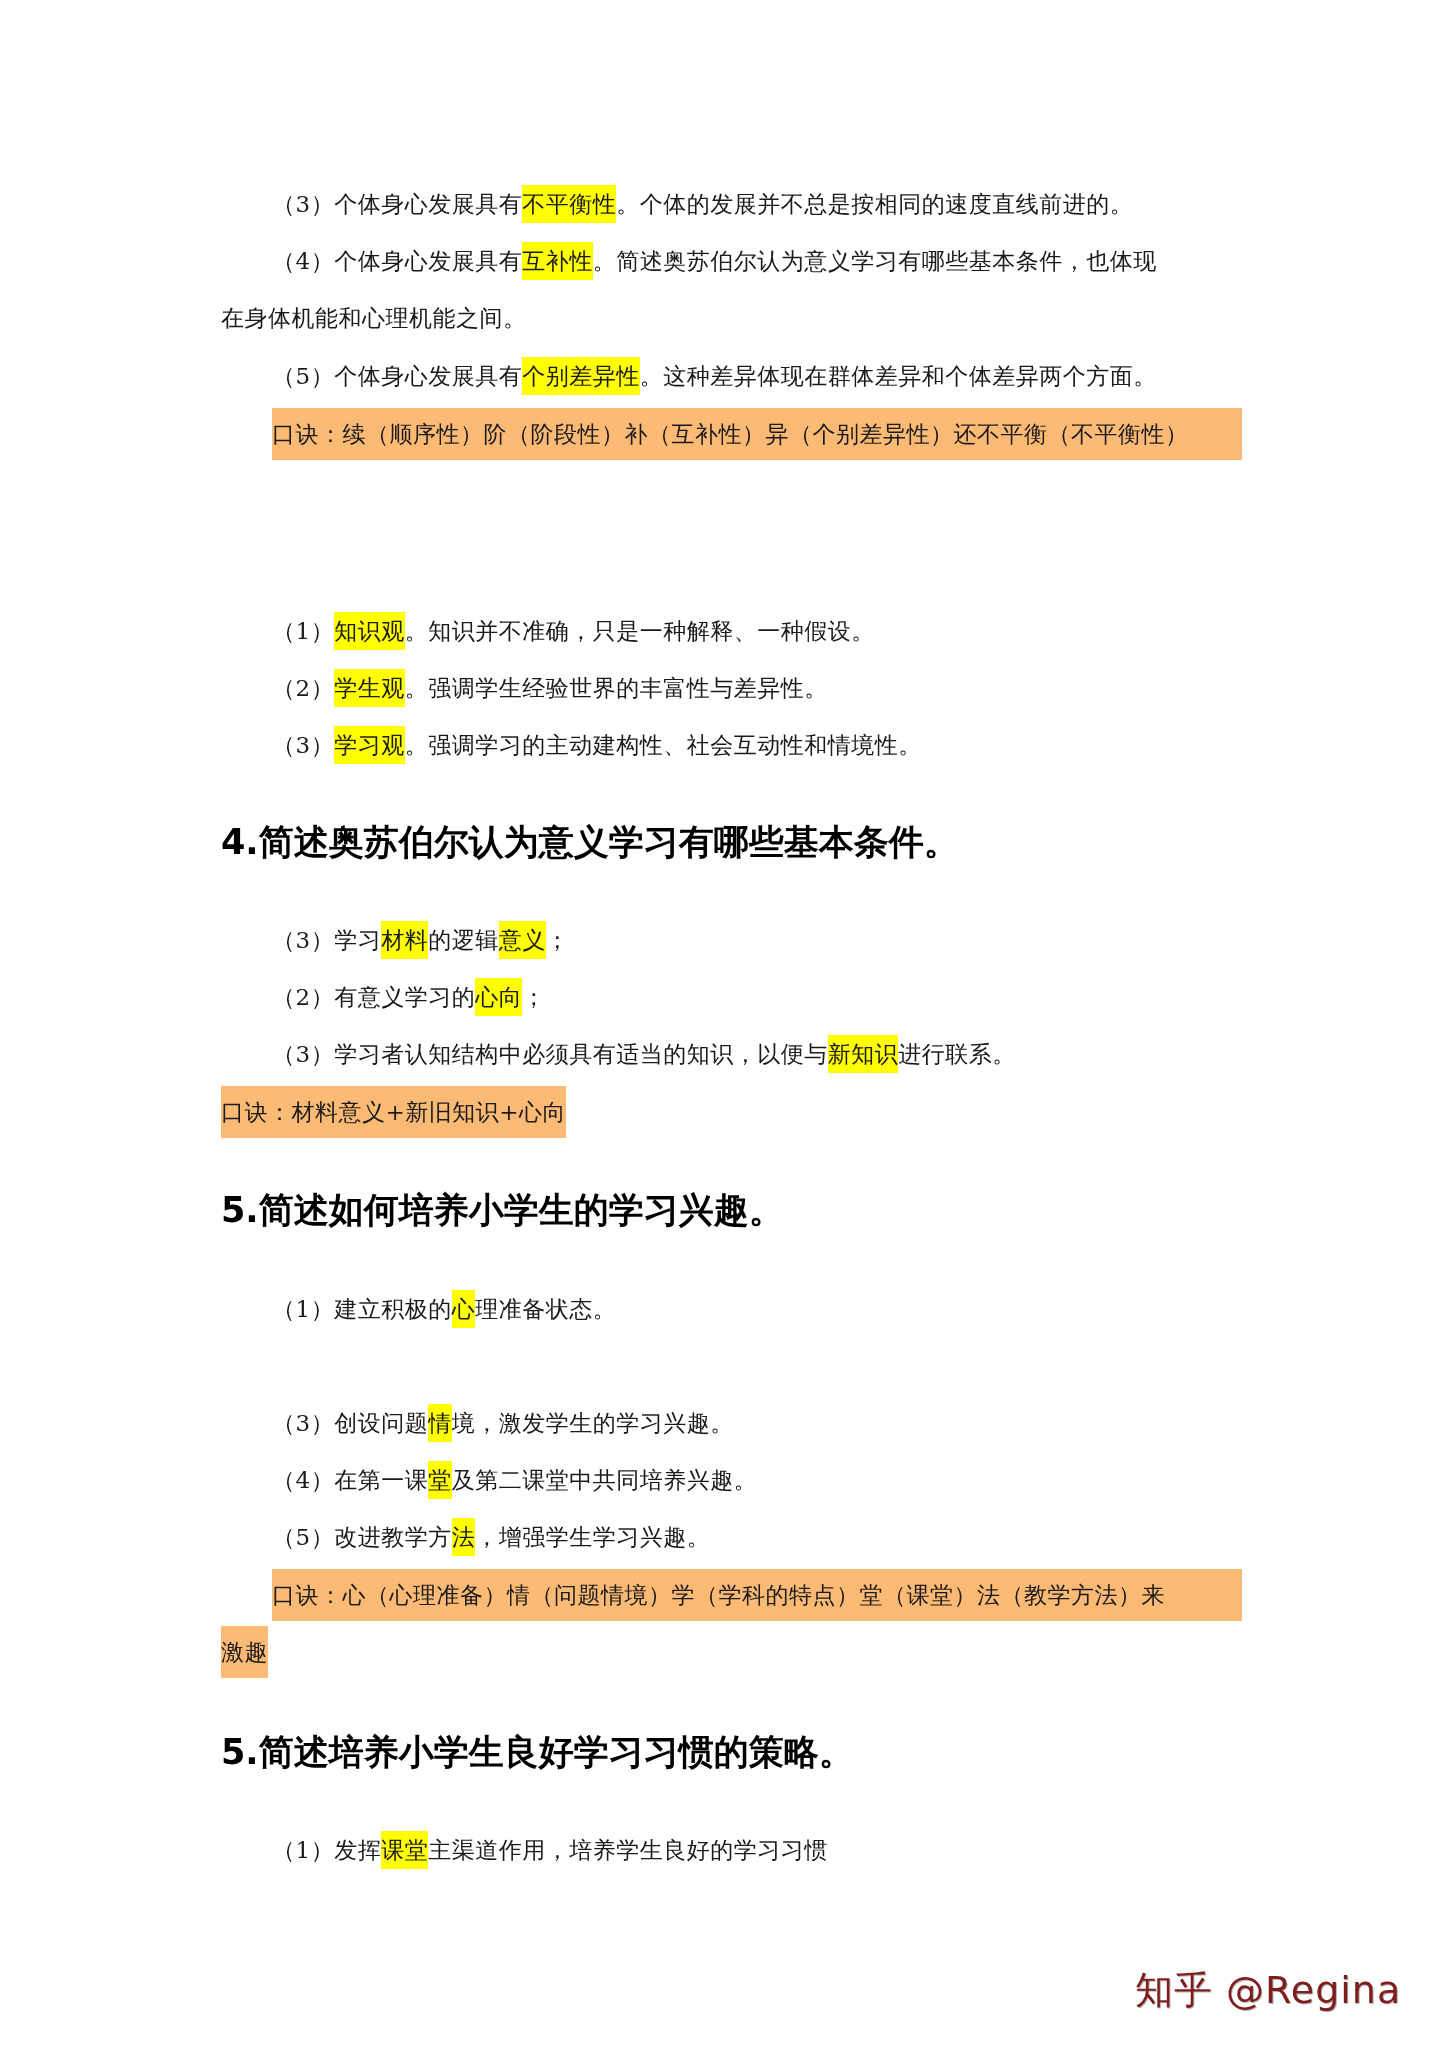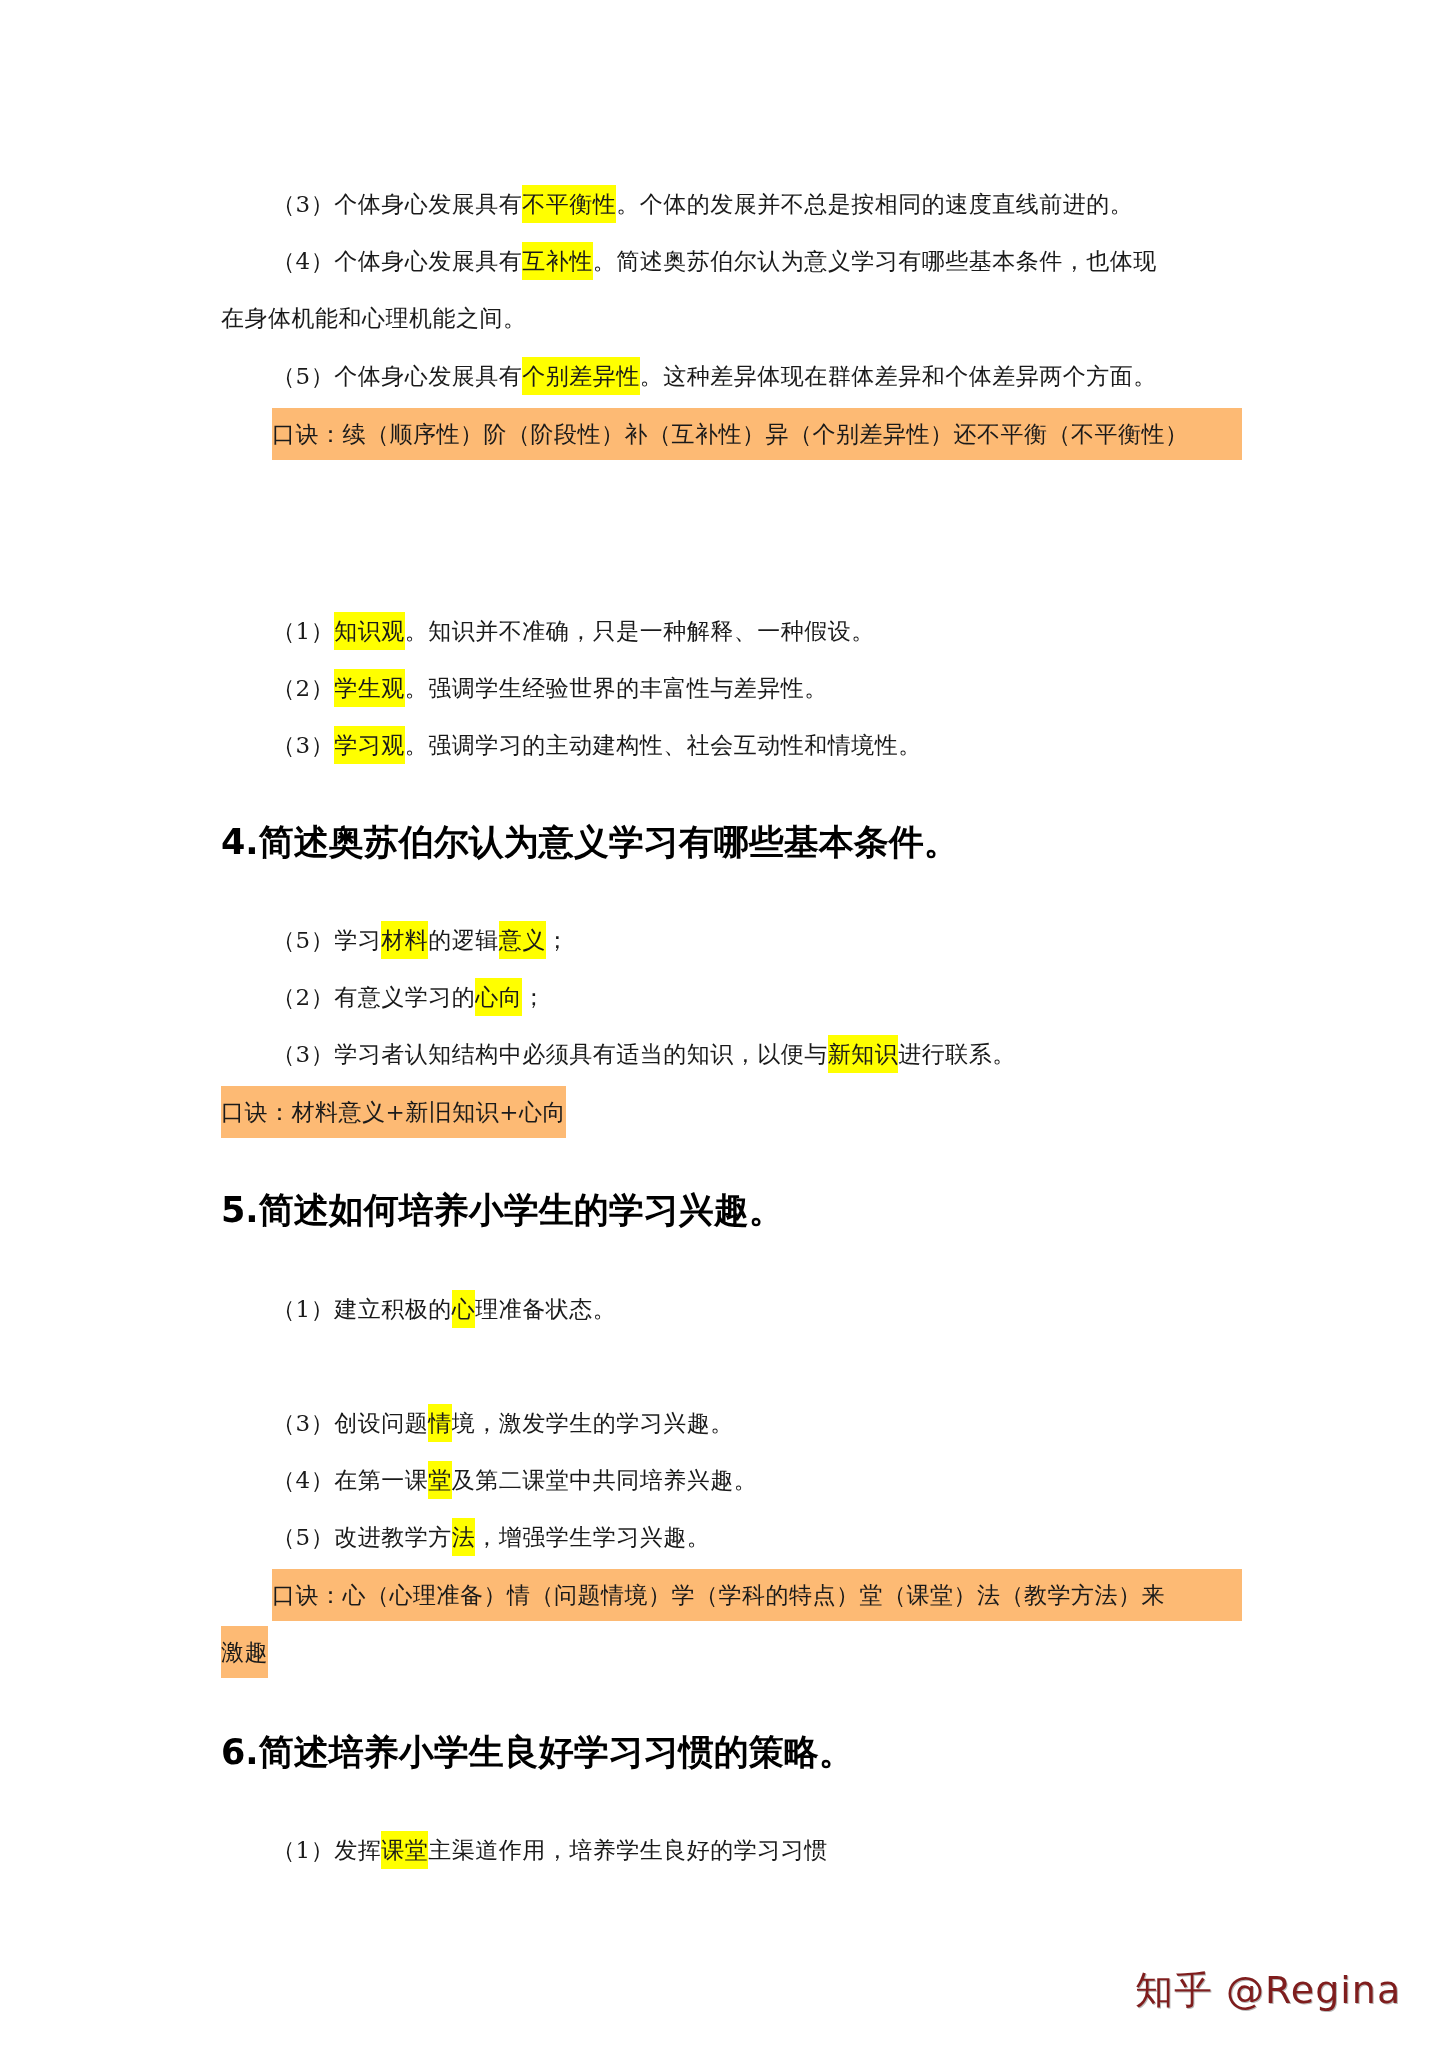--- a/index.html
+++ b/index.html
@@ -49,21 +49,21 @@
   </div>
   <div class="line" style="left:272px; top:662px;">
     <span>（2）</span><span class="hl">学生观</span><span>。强调学生经验世界的丰富性与差异性。</span>
   </div>
   <div class="line" style="left:272px; top:719px;">
     <span>（3）</span><span class="hl">学习观</span><span>。强调学习的主动建构性、社会互动性和情境性。</span>
   </div>
 
   <div class="heading" style="top:817px;">4.简述奥苏伯尔认为意义学习有哪些基本条件。</div>
   <div class="line" style="left:272px; top:914px;">
-    <span>（5）学习</span><span class="hl">材料</span><span>的逻辑</span><span class="hl">意义</span><span>；</span>
+    <span>（3）学习</span><span class="hl">材料</span><span>的逻辑</span><span class="hl">意义</span><span>；</span>
   </div>
   <div class="line" style="left:272px; top:971px;">
     <span>（2）有意义学习的</span><span class="hl">心向</span><span>；</span>
   </div>
   <div class="line" style="left:272px; top:1028px;">
     <span>（3）学习者认知结构中必须具有适当的知识，以便与</span><span class="hl">新知识</span><span>进行联系。</span>
   </div>
   <div class="mnemonic" style="left:221px; top:1086px;">口诀：材料意义+新旧知识+心向</div>
 
   <div class="heading" style="top:1185px;">5.简述如何培养小学生的学习兴趣。</div>
@@ -75,19 +75,19 @@
   </div>
   <div class="line" style="left:272px; top:1454px;">
     <span>（4）在第一课</span><span class="hl">堂</span><span>及第二课堂中共同培养兴趣。</span>
   </div>
   <div class="line" style="left:272px; top:1511px;">
     <span>（5）改进教学方</span><span class="hl">法</span><span>，增强学生学习兴趣。</span>
   </div>
   <div class="mnemonic" style="left:272px; top:1569px; width:970px;">口诀：心（心理准备）情（问题情境）学（学科的特点）堂（课堂）法（教学方法）来</div>
   <div class="mnemonic" style="left:221px; top:1626px;">激趣</div>
 
-  <div class="heading" style="top:1727px;">6.简述培养小学生良好学习习惯的策略。</div>
+  <div class="heading" style="top:1727px;">5.简述培养小学生良好学习习惯的策略。</div>
   <div class="line" style="left:272px; top:1824px;">
     <span>（1）发挥</span><span class="hl">课堂</span><span>主渠道作用，培养学生良好的学习习惯</span>
   </div>
 
   <div class="watermark">知乎 @Regina</div>
 </div>
 
 </body></html>

